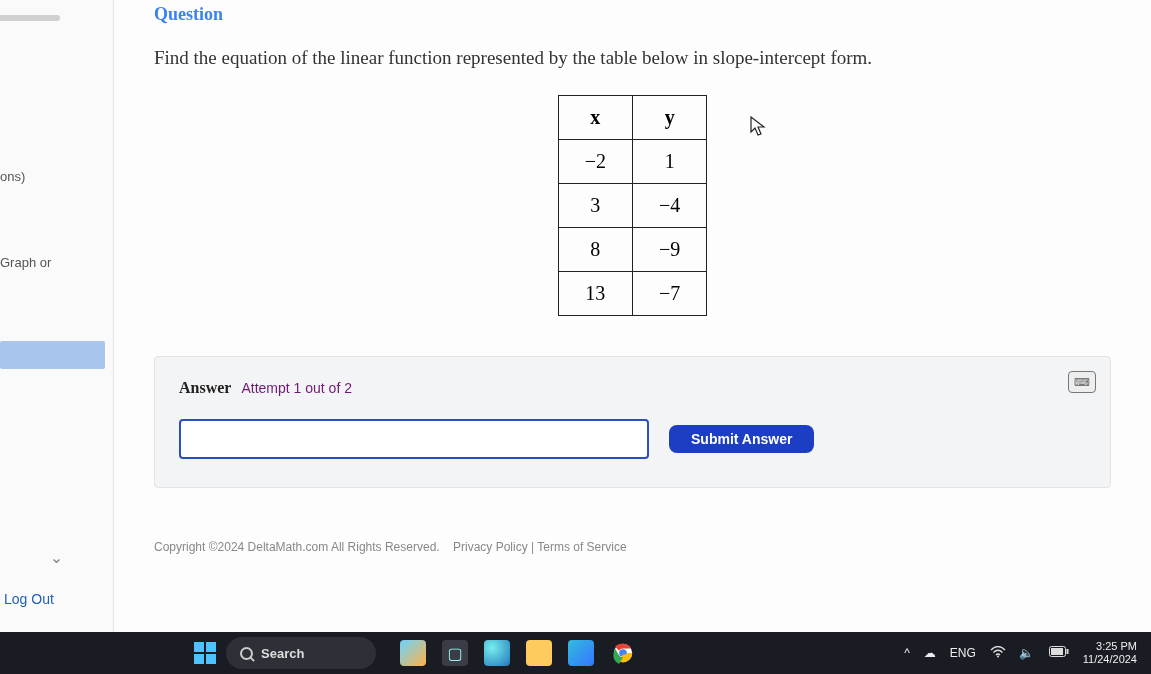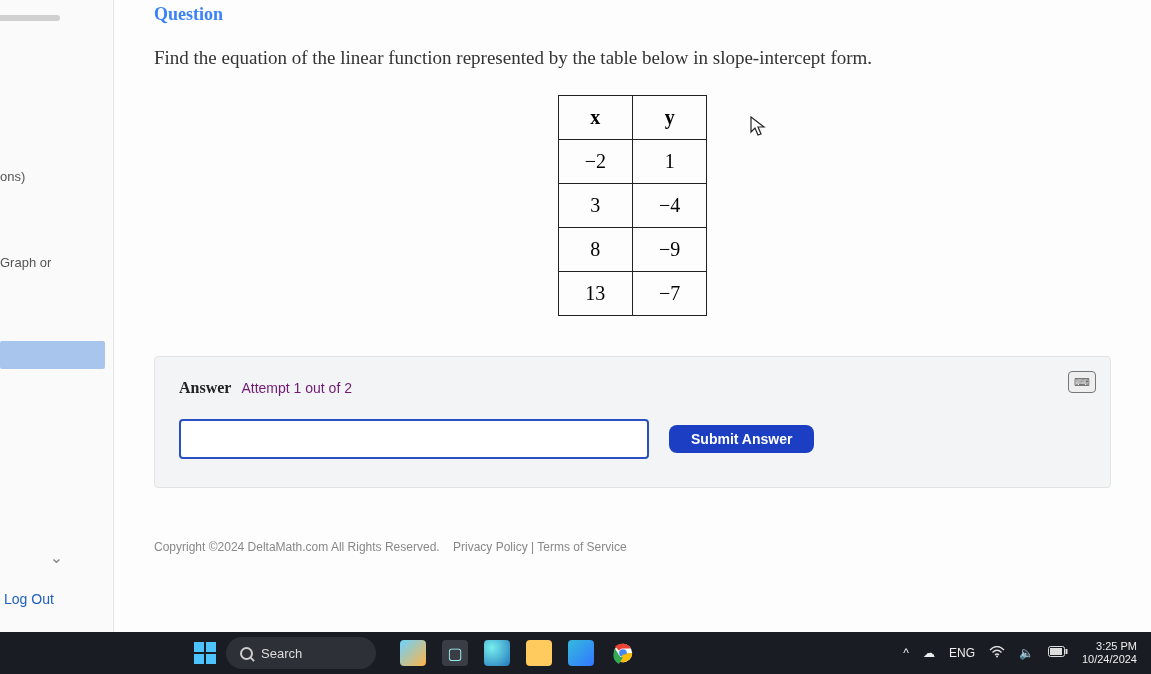--- a/index.html
+++ b/index.html
@@ -186,20 +186,21 @@
     background: #2e3038;
     border-radius: 18px;
     height: 32px;
     width: 150px;
     display: flex;
     align-items: center;
     padding: 0 14px;
     gap: 8px;
     font-size: 13px;
     color: #ddd;
+    font-weight: bold;
   }
   .taskbar .tb-icons {
     display: flex;
     gap: 16px;
     margin-left: 24px;
     align-items: center;
   }
   .taskbar .tb-icons .ico {
     width: 26px; height: 26px;
     border-radius: 4px;
@@ -339,16 +340,16 @@
     <span>🔈</span>
     <span>
       <svg width="20" height="11" viewBox="0 0 20 11">
           <rect x="0.5" y="0.5" width="16" height="10" rx="2" stroke="#ddd" fill="none"></rect>
           <rect x="17.5" y="3" width="2" height="5" fill="#ddd"></rect>
           <rect x="2" y="2" width="12" height="7" fill="#ddd"></rect>
         </svg>
     </span>
     <div class="clock">
       <div>3:25 PM</div>
-      <div>10/24/2024</div>
+      <div>11/24/2024</div>
     </div>
   </div>
 </div>
 
 </body></html>

